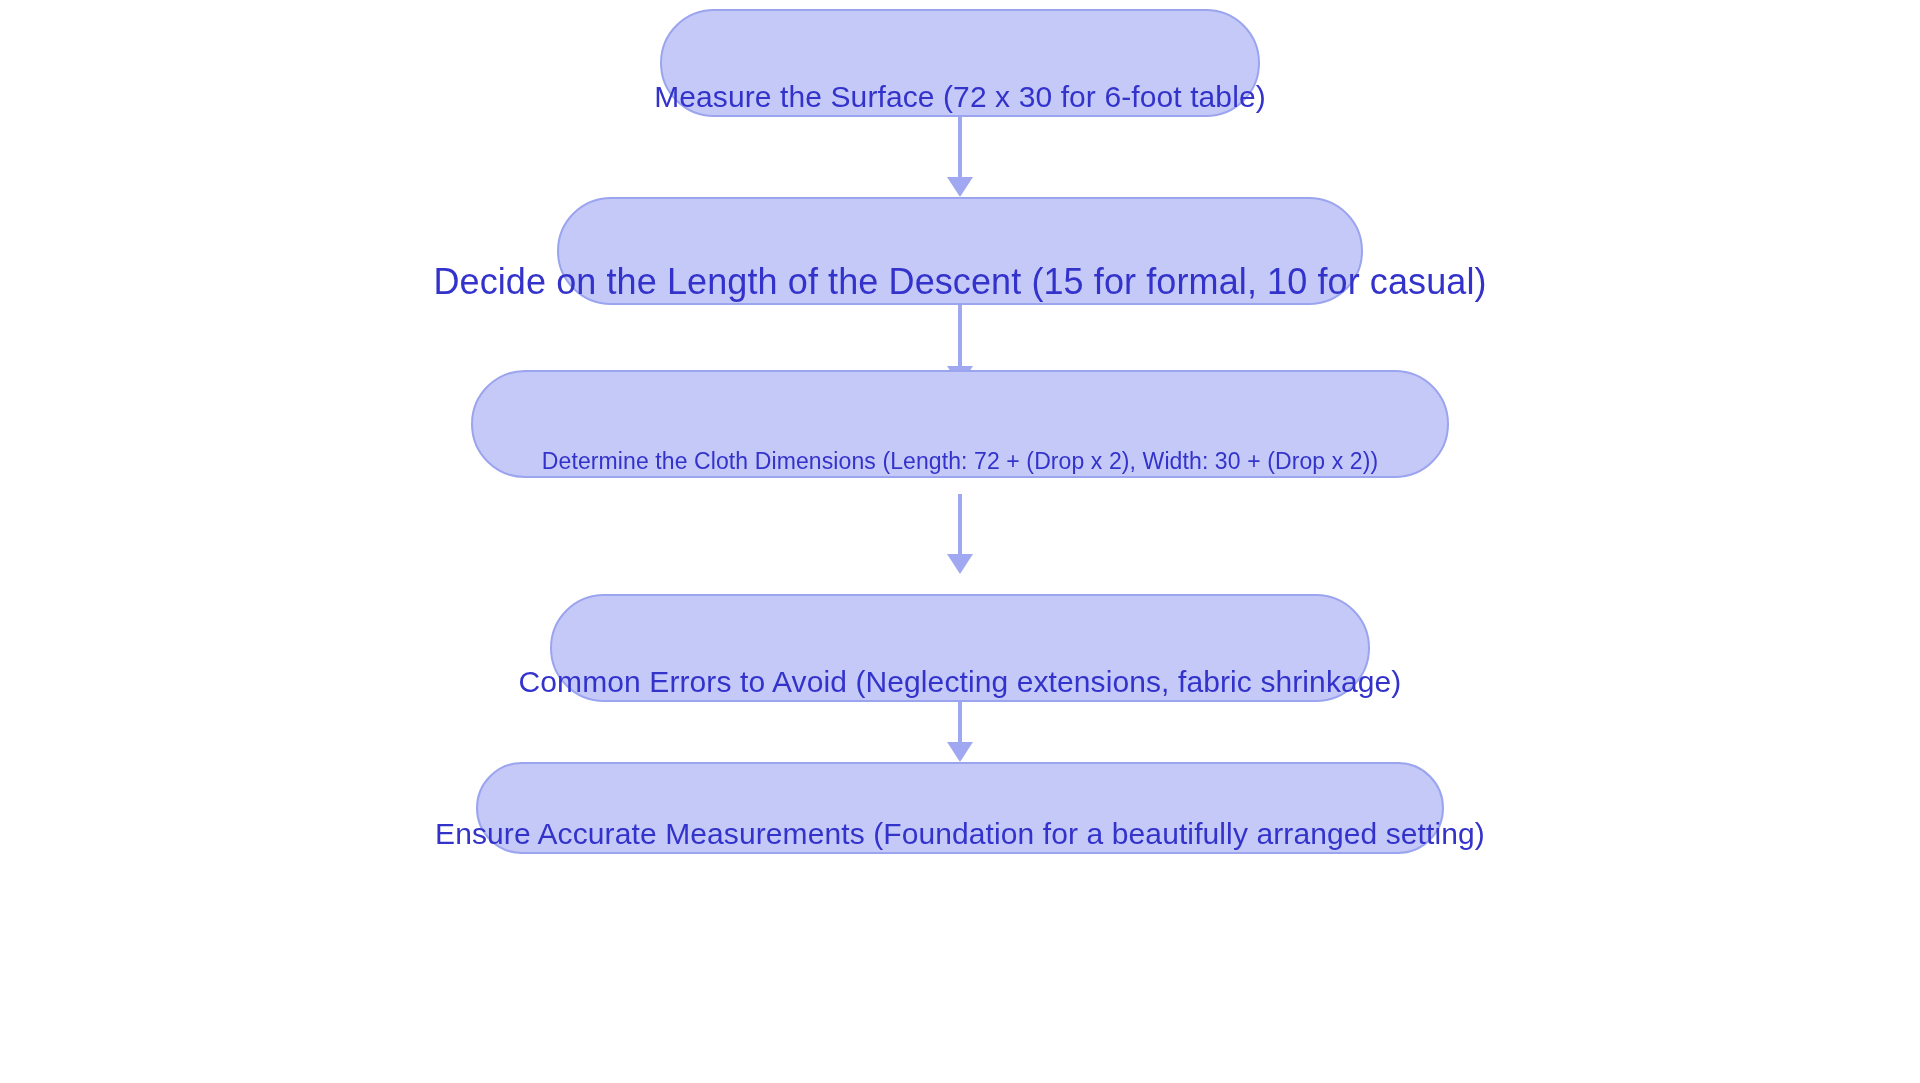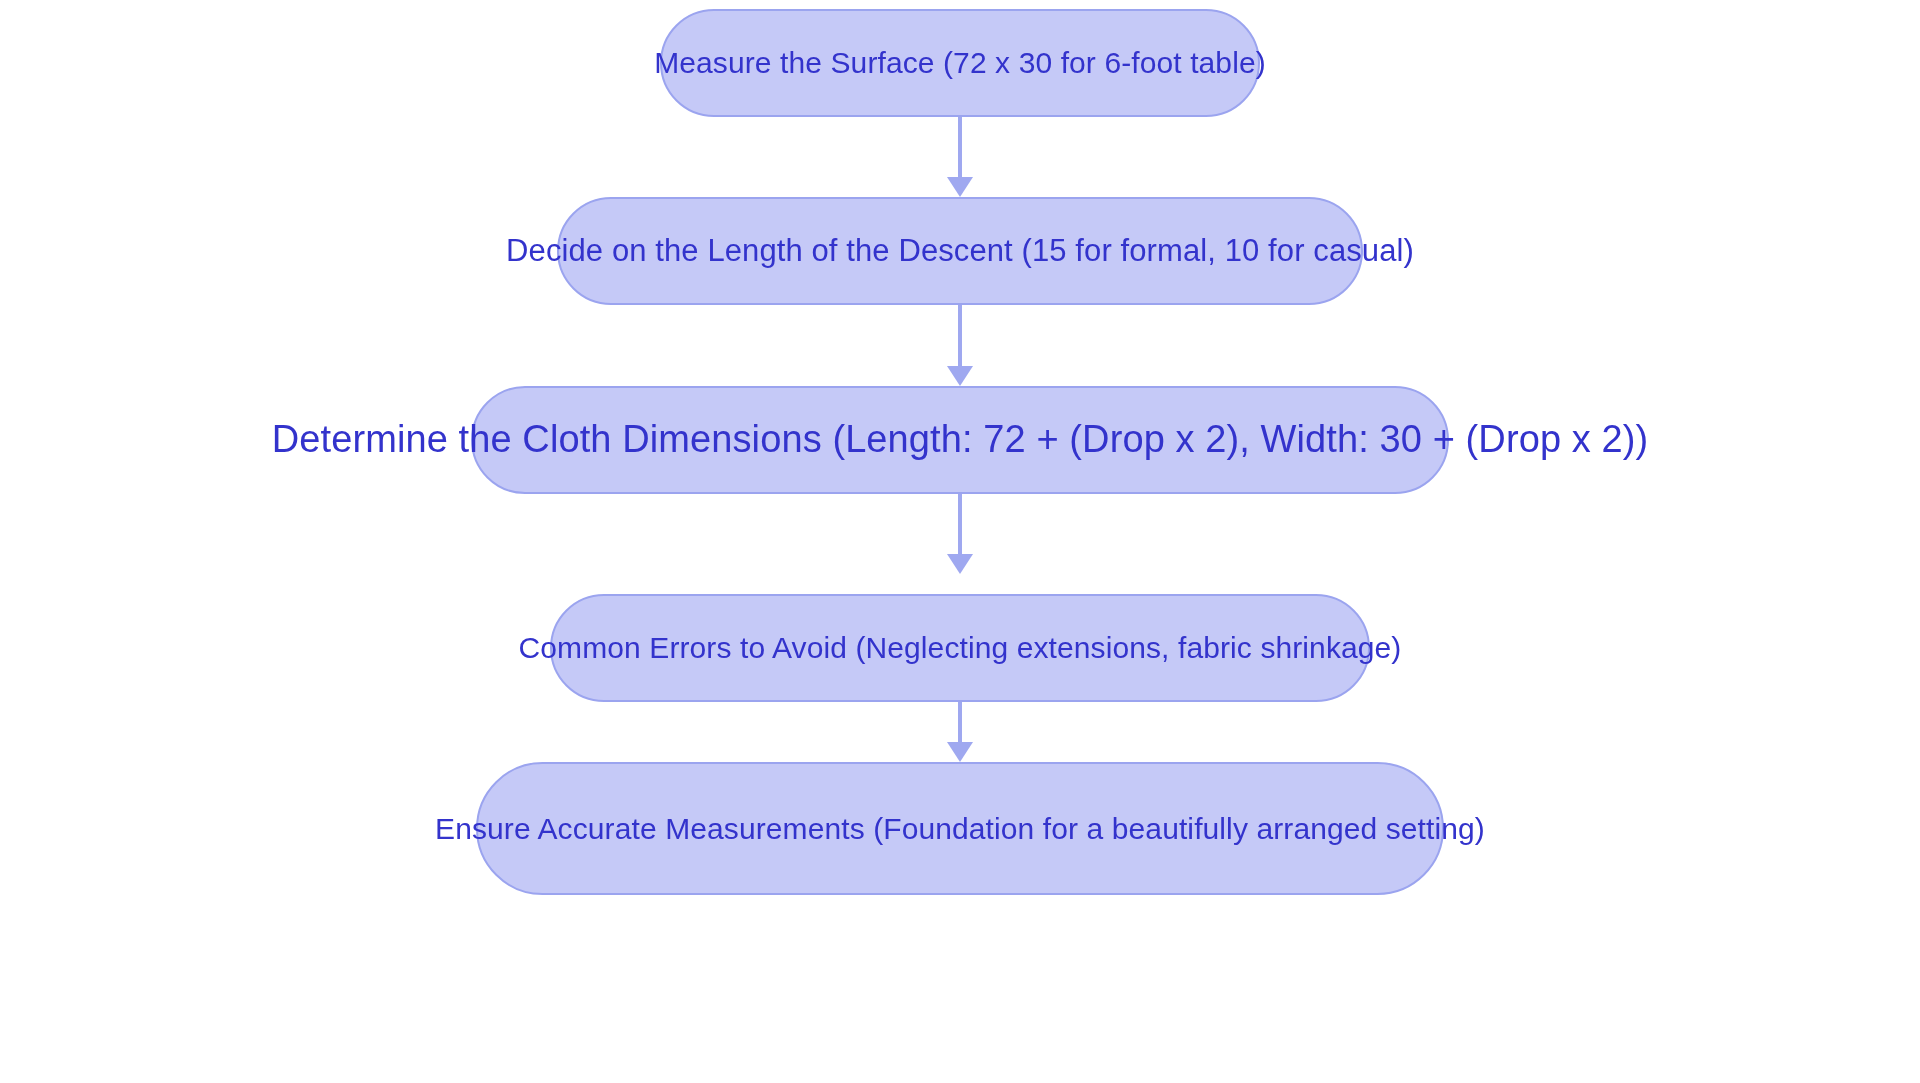--- a/index.html
+++ b/index.html
@@ -29,21 +29,21 @@
     height: 1083px;
   }
   .node {
     position: absolute;
     box-sizing: border-box;
     background: #c5c9f7;
     border: 2px solid #9ba4ef;
     border-radius: 999px;
     color: #3333cc;
     display: flex;
-    align-items: center;
+    align-items: flex-end;
     justify-content: center;
     text-align: center;
     font-family: "Liberation Sans", sans-serif;
     font-size: 30px;
     font-weight: 400;
     letter-spacing: 0.1px;
     white-space: nowrap;
     line-height: 1.2;
     padding: 0 34px;
   }
@@ -87,30 +87,30 @@
       <g>
         <line class="conn-line" x1="960" y1="682" x2="960" y2="742" stroke="#9fa8f0" stroke-width="4"></line>
         <polygon class="conn-head" points="947,742 973,742 960,762" fill="#9fa8f0"></polygon>
       </g>
     </svg>
 
     <div class="node" style="width: 600px; height: 108px; left: 660px; top: 9px; background: rgb(197, 201, 247); border-color: rgb(155, 164, 239); color: rgb(51, 51, 204); font-size: 30px;">
       <span>Measure the Surface (72 x 30 for 6-foot table)</span>
     </div>
 
-    <div class="node" style="width: 806px; height: 108px; left: 557px; top: 197px; background: rgb(197, 201, 247); border-color: rgb(155, 164, 239); color: rgb(51, 51, 204); font-size: 31px;">
+    <div class="node" style="width: 806px; height: 108px; left: 557px; top: 197px; background: rgb(197, 201, 247); border-color: rgb(155, 164, 239); color: rgb(51, 51, 204); font-size: 36px;">
       <span>Decide on the Length of the Descent (15 for formal, 10 for casual)</span>
     </div>
 
-    <div class="node" style="width: 978px; height: 108px; left: 471px; top: 386px; background: rgb(197, 201, 247); border-color: rgb(155, 164, 239); color: rgb(51, 51, 204); font-size: 38px;">
+    <div class="node" style="width: 978px; height: 108px; left: 471px; top: 370px; background: rgb(197, 201, 247); border-color: rgb(155, 164, 239); color: rgb(51, 51, 204); font-size: 23px;">
       <span>Determine the Cloth Dimensions (Length: 72 + (Drop x 2), Width: 30 + (Drop x 2))</span>
     </div>
 
     <div class="node" style="width: 820px; height: 108px; left: 550px; top: 594px; background: rgb(197, 201, 247); border-color: rgb(155, 164, 239); color: rgb(51, 51, 204); font-size: 30px;">
       <span>Common Errors to Avoid (Neglecting extensions, fabric shrinkage)</span>
     </div>
 
-    <div class="node" style="width: 968px; height: 133px; left: 476px; top: 762px; background: rgb(197, 201, 247); border-color: rgb(155, 164, 239); color: rgb(51, 51, 204); font-size: 30px;">
+    <div class="node" style="width: 968px; height: 92px; left: 476px; top: 762px; background: rgb(197, 201, 247); border-color: rgb(155, 164, 239); color: rgb(51, 51, 204); font-size: 30px;">
       <span>Ensure Accurate Measurements (Foundation for a beautifully arranged setting)</span>
     </div>
 
   </div>
 </div>
 
 </body></html>

